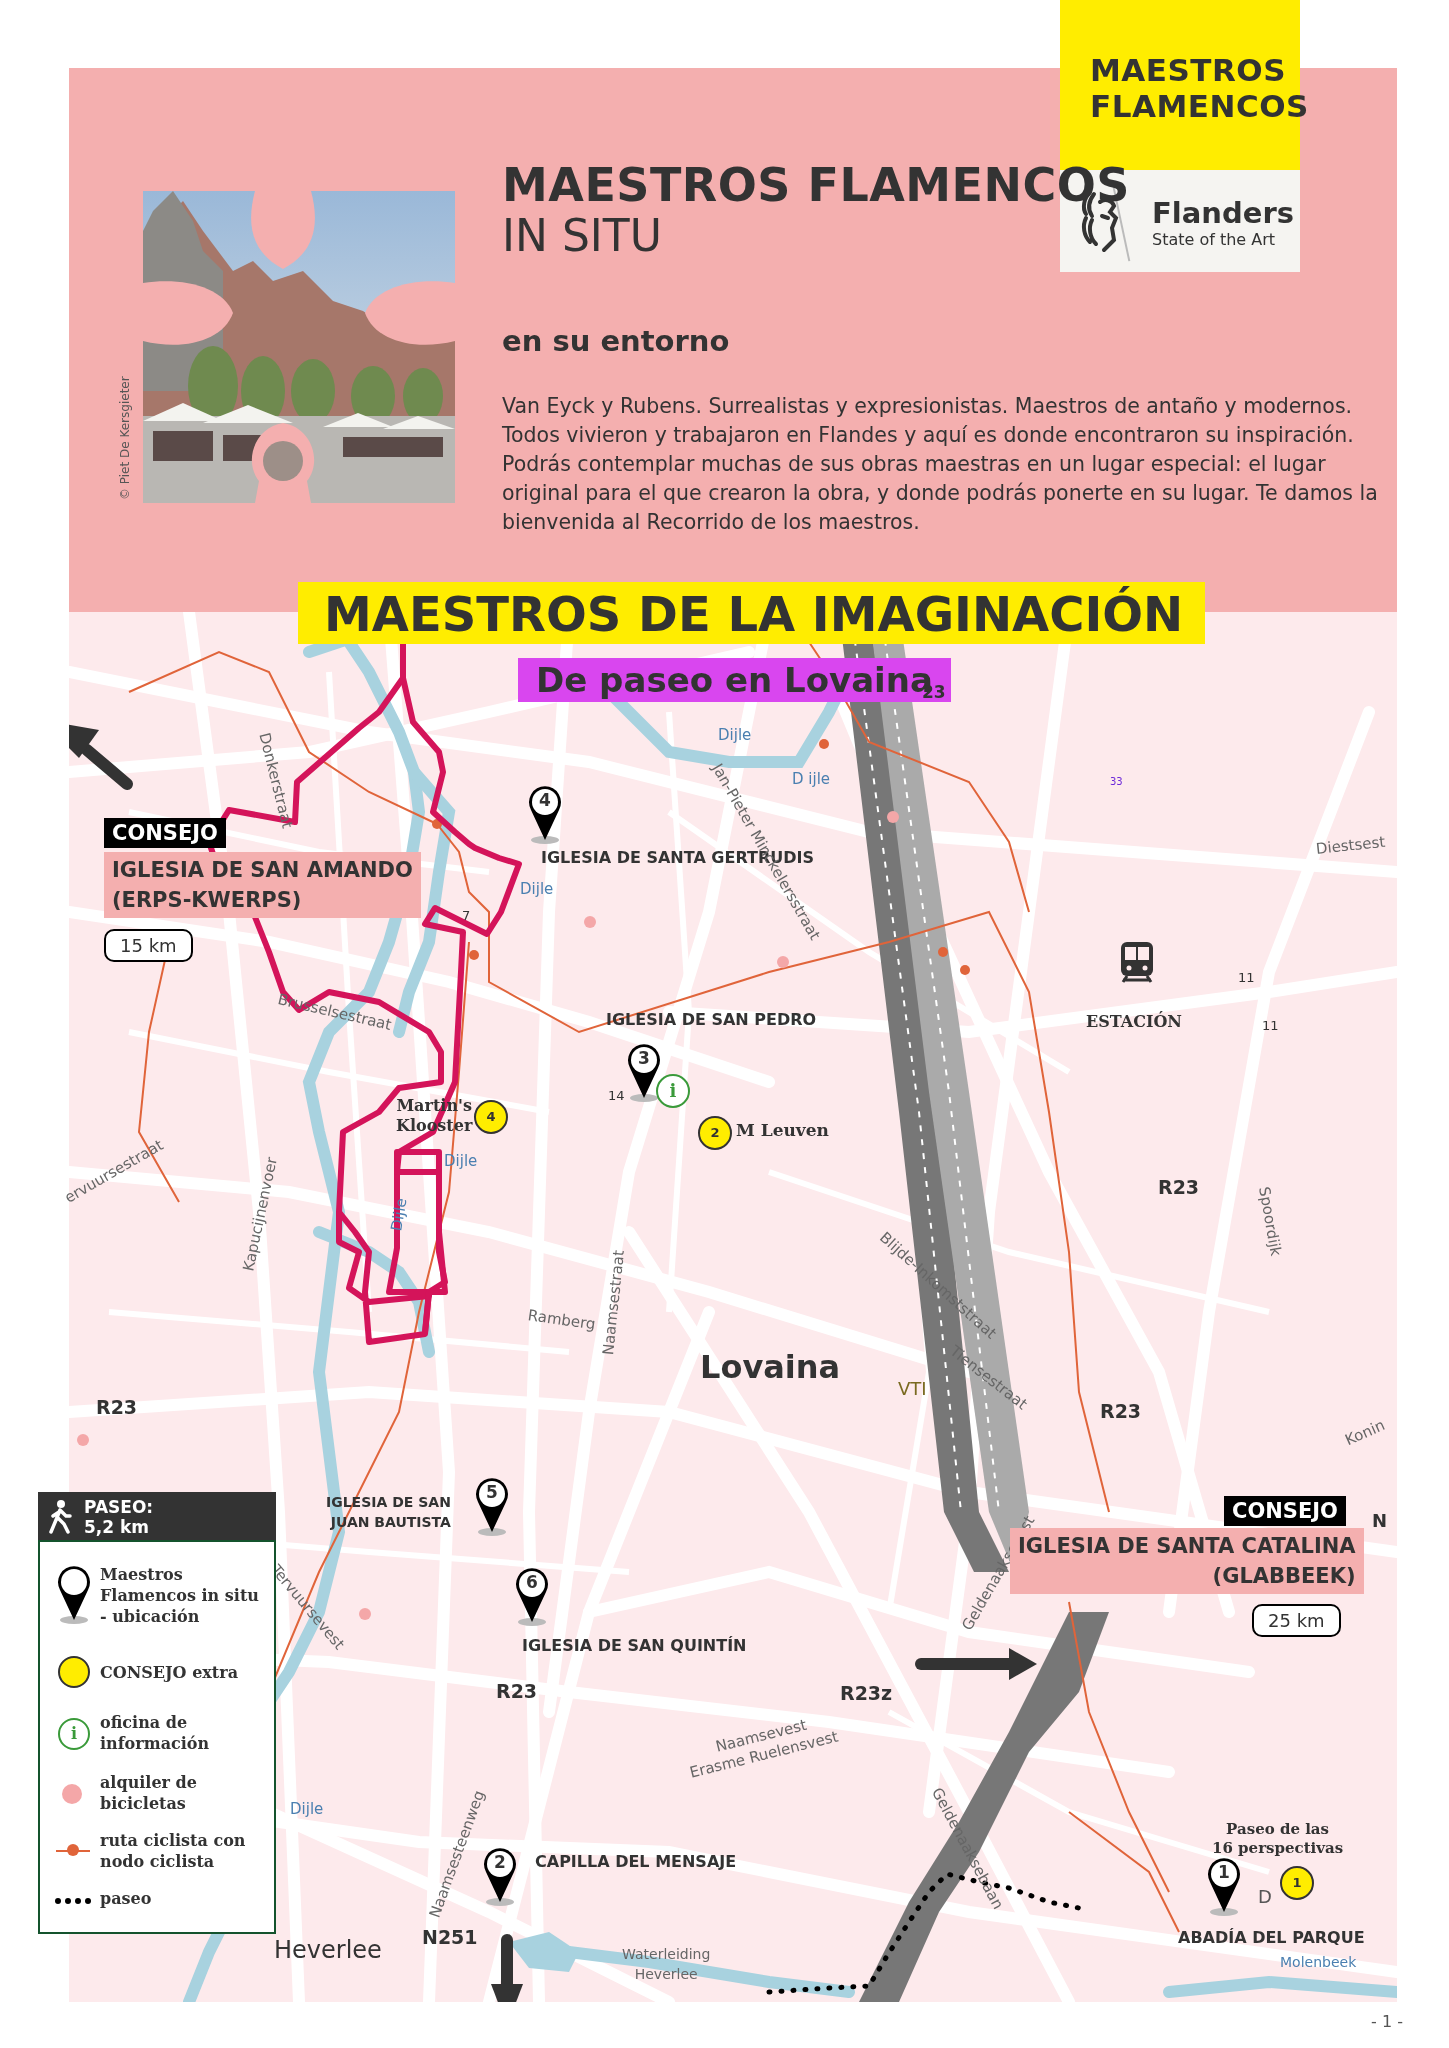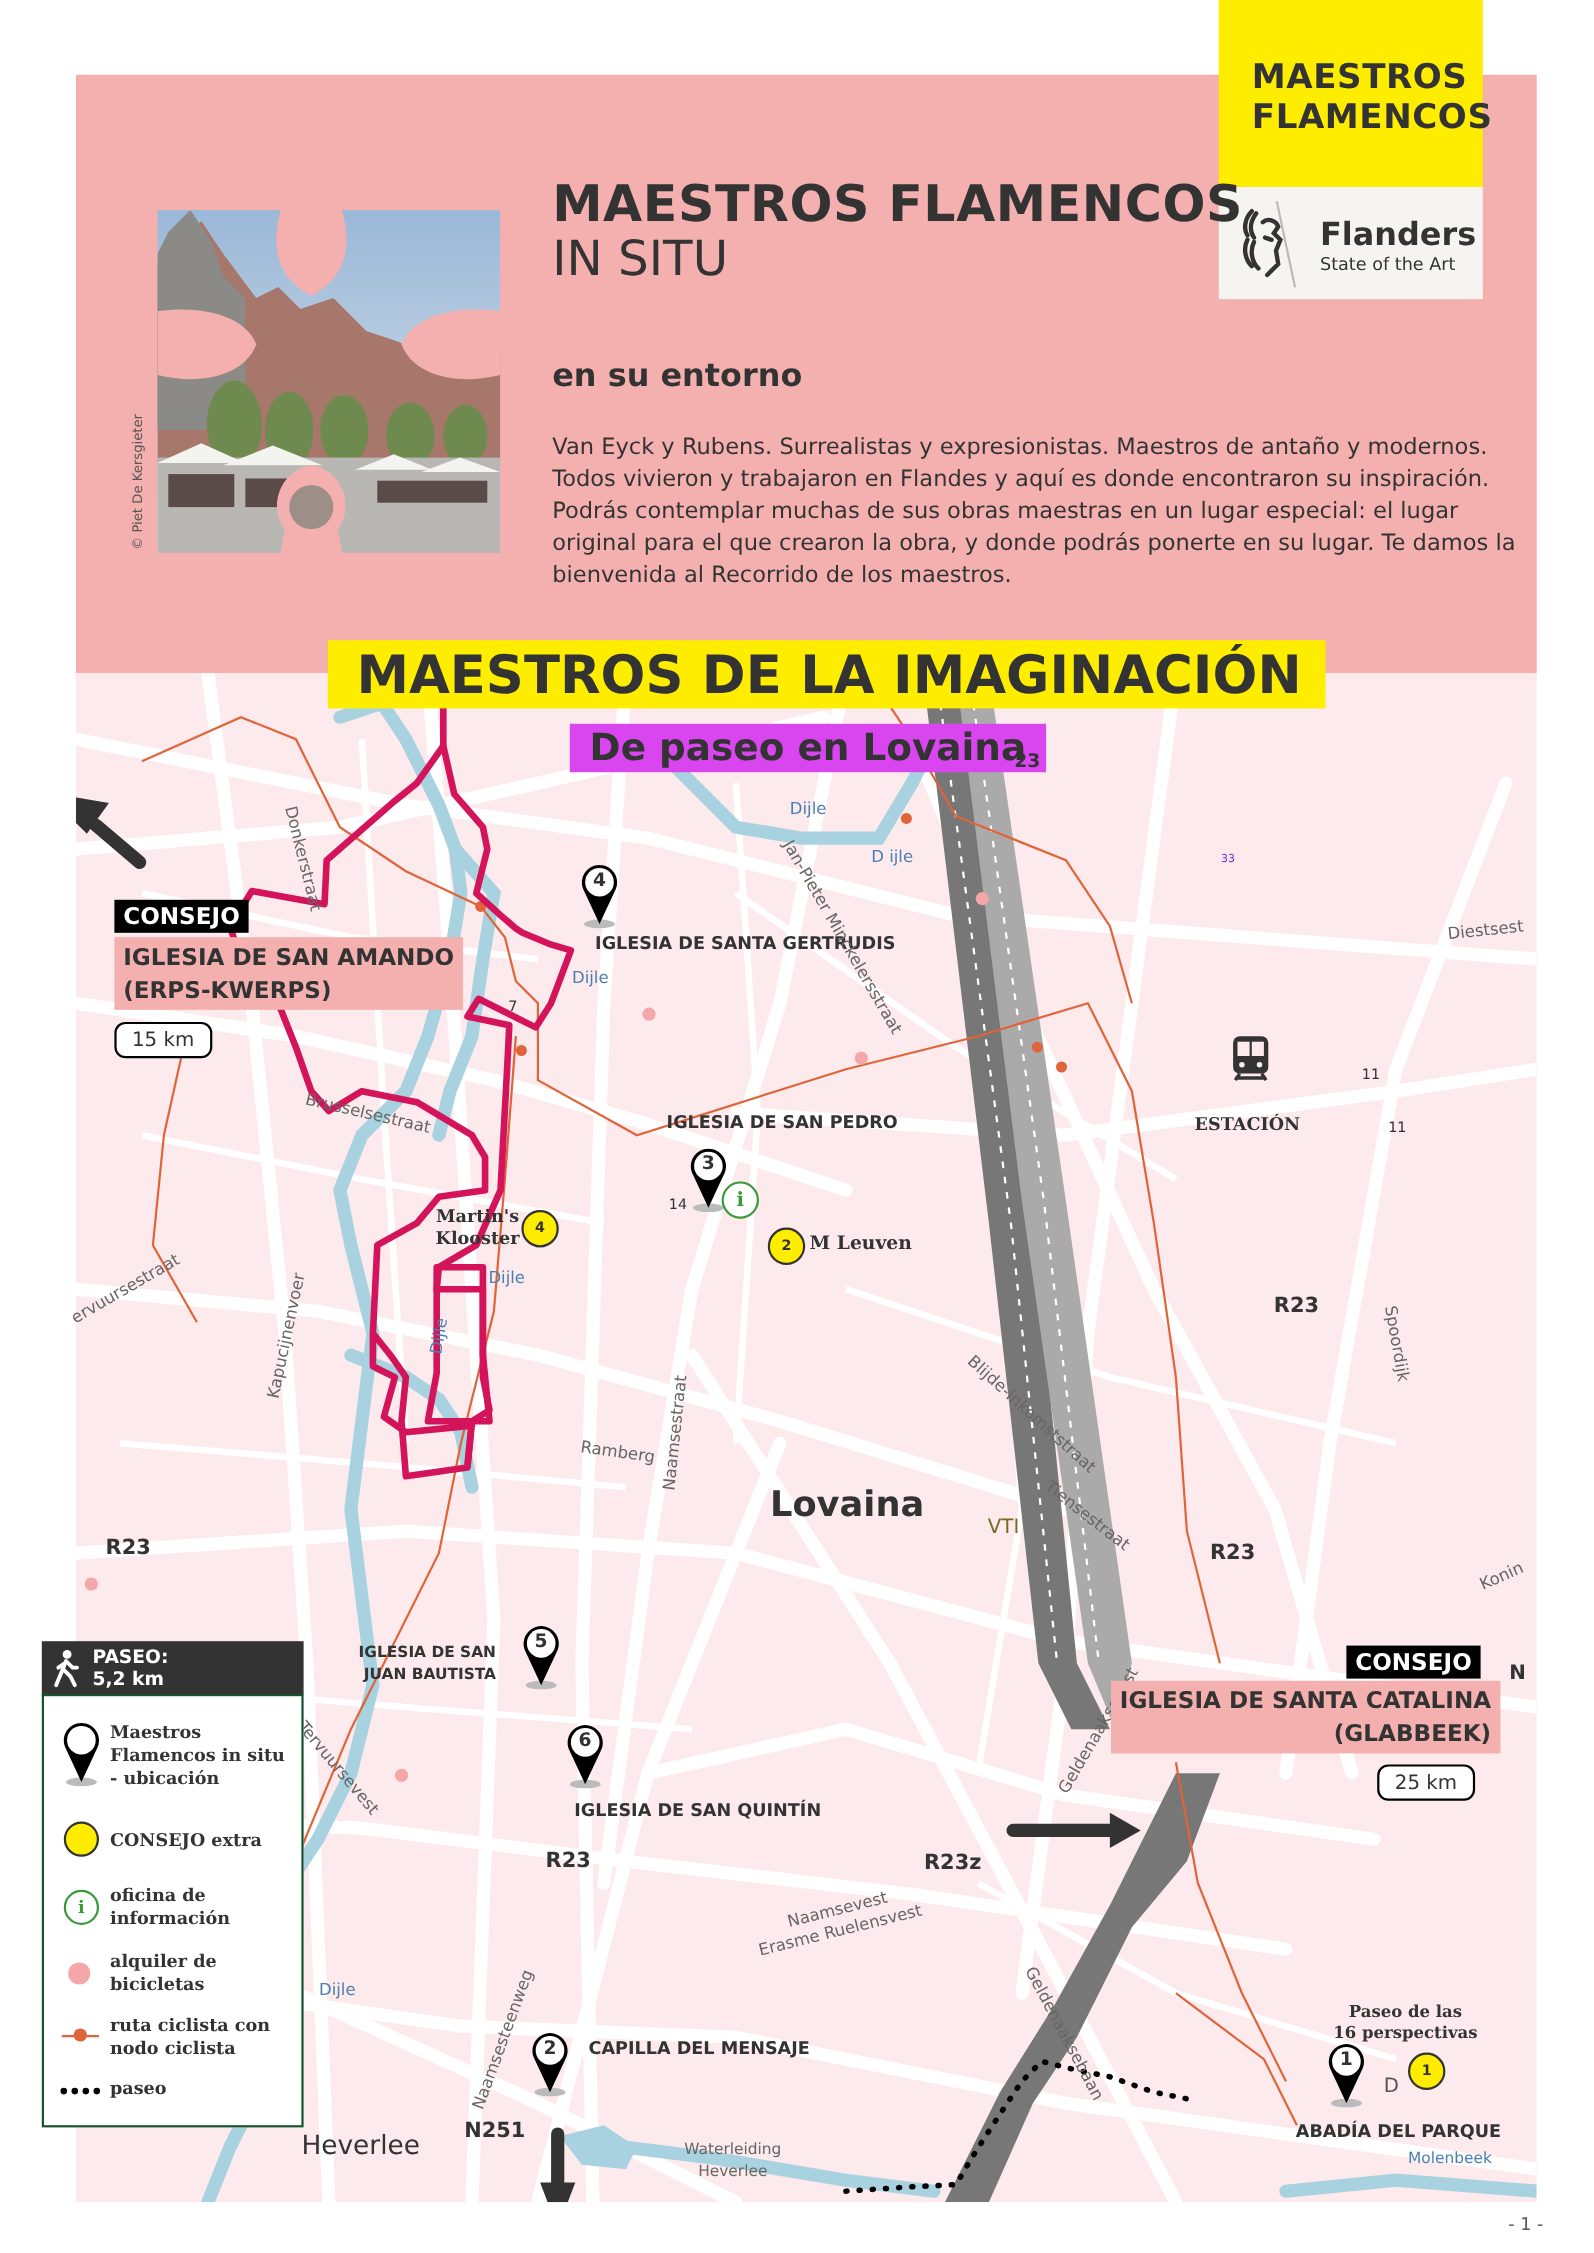--- a/index.html
+++ b/index.html
@@ -1,19 +1,19 @@
 <!DOCTYPE html>
 <html><head>
 <meta charset="utf-8">
 <style>
   html,body{margin:0;padding:0;background:#fff;}
   body{width:1449px;height:2048px;position:relative;overflow:hidden;font-family:"DejaVu Sans","Liberation Sans",sans-serif;color:#333;}
   .abs{position:absolute;}
   #header-bg{left:69px;top:68px;width:1328px;height:544px;background:#f4afaf;}
-  #brand-box{left:1108px;top:0;width:240px;height:224px;}
+  #brand-box{left:1060px;top:0;width:240px;height:224px;}
   #brand-yellow{position:absolute;left:0;top:0;width:240px;height:170px;background:#ffed00;}
   #brand-yellow .t{position:absolute;left:30px;top:52px;font-weight:bold;font-size:31px;line-height:36px;color:#333;letter-spacing:0.5px;}
   #brand-white{position:absolute;left:0;top:170px;width:240px;height:102px;background:#f5f4f1;}
   #brand-white .fl{position:absolute;left:92px;top:26px;font-size:29px;font-weight:bold;color:#333;}
   #brand-white .sota{position:absolute;left:92px;top:60px;font-size:16px;color:#333;text-align:center;}
   #brand-white .div{position:absolute;left:60px;top:12px;width:2px;height:80px;background:#bbb;transform:rotate(-12deg);}
   #photo{left:143px;top:191px;width:312px;height:312px;overflow:hidden;}
   #credit{left:118px;top:500px;transform-origin:left top;transform:rotate(-90deg);font-size:12px;color:#555;white-space:nowrap;}
   #title-main{left:502px;top:158px;font-weight:bold;font-size:46px;color:#333;letter-spacing:0.5px;}
   #title-sub{left:502px;top:210px;font-size:44px;color:#333;}

